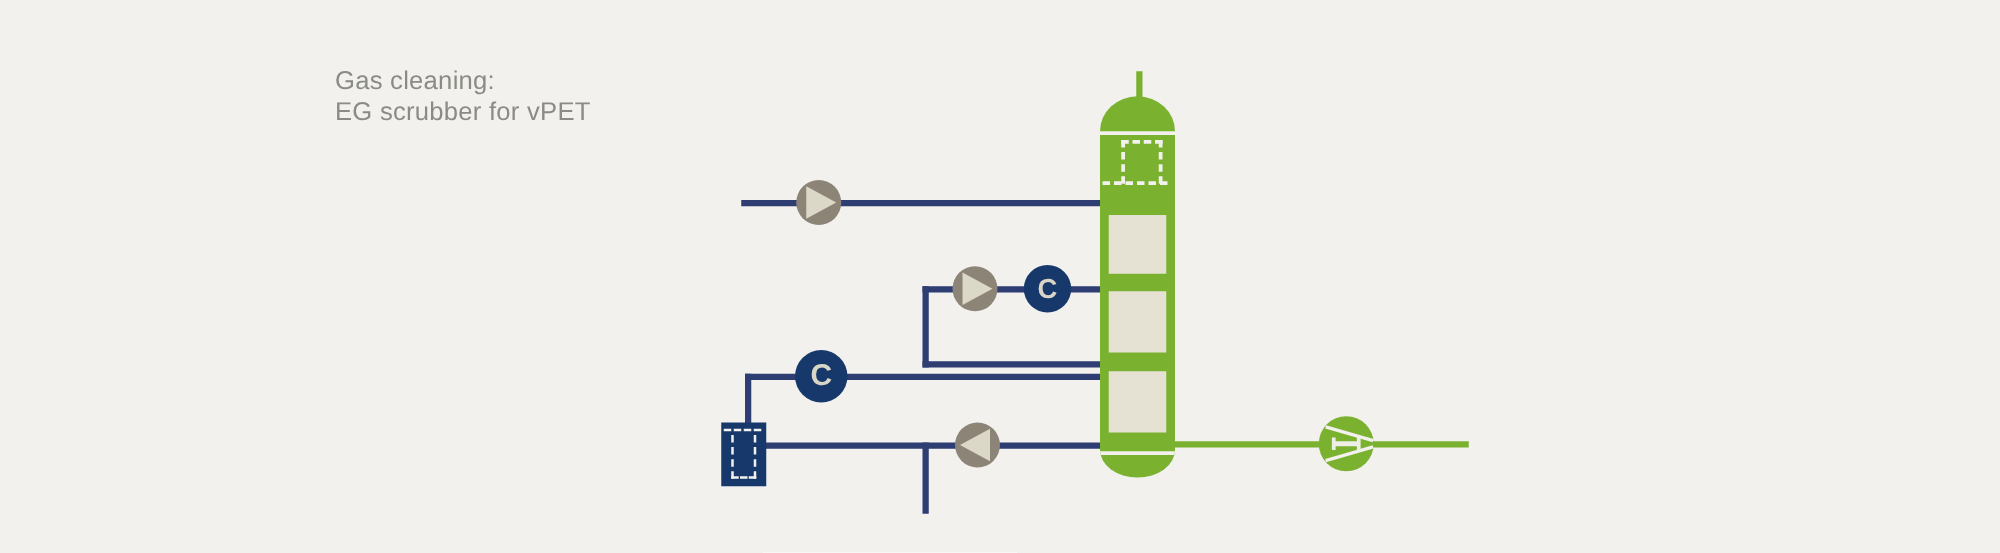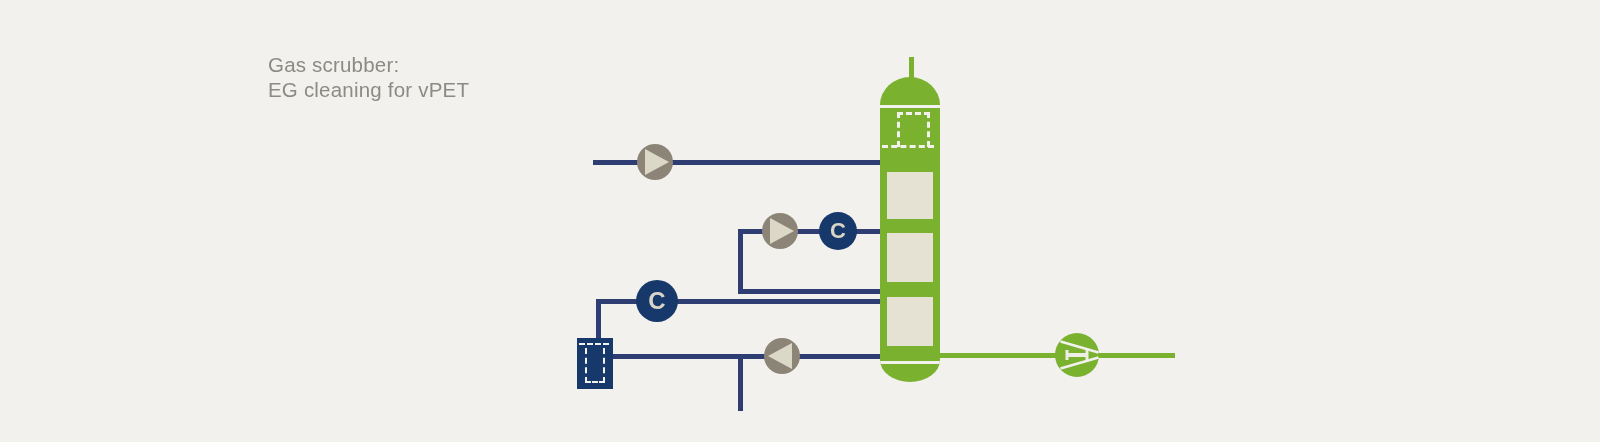--- a/index.html
+++ b/index.html
@@ -25,22 +25,22 @@
   .tank-dashrect{position:absolute;left:8px;top:10px;width:16px;height:33px;
                  border:2px dashed #f2f1ee;border-top:none;}
   .equip{position:absolute;}
 </style>
 </head>
 <body>
 
 <div class="stage">
 
   <div class="title">
-    <div>Gas scrubber:</div>
-    <div>EG cleaning for vPET</div>
+    <div>Gas cleaning:</div>
+    <div>EG scrubber for vPET</div>
   </div>
 
   <div class="pipe" style="left:593px;top:159.5px;width:292px;height:5px;"></div>
   <div class="pipe" style="left:738px;top:228.5px;width:150px;height:5px;"></div>
   <div class="pipe" style="left:738px;top:228.5px;width:5px;height:65px;"></div>
   <div class="pipe" style="left:738px;top:288.5px;width:150px;height:5px;"></div>
   <div class="pipe" style="left:595.5px;top:298.5px;width:290px;height:5px;"></div>
   <div class="pipe" style="left:595.5px;top:298.5px;width:5px;height:41px;"></div>
   <div class="pipe" style="left:610px;top:353.5px;width:275px;height:5px;"></div>
   <div class="pipe" style="left:738px;top:353.5px;width:5px;height:57px;"></div>

